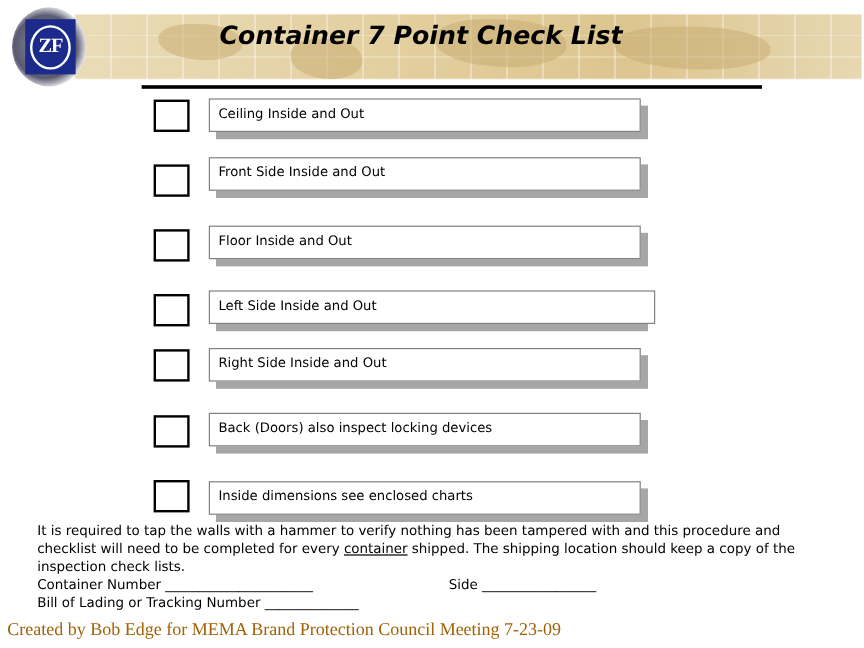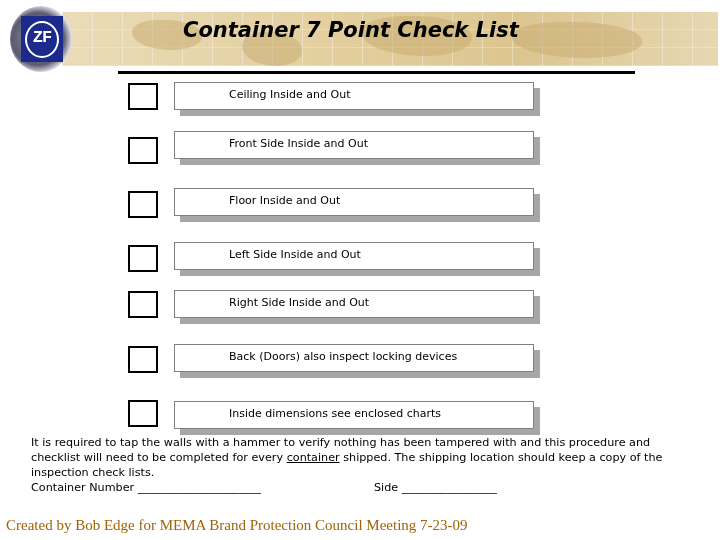--- a/index.html
+++ b/index.html
@@ -7,28 +7,28 @@
   .banner { position:absolute; left:62px; top:12px; width:656px; height:54px;
     background: linear-gradient(90deg,#eadcb8 0%, #e3cf9f 40%, #dcc58f 70%, #e7d8b2 100%); }
   .banner .grid { position:absolute; inset:0;
     background-image: repeating-linear-gradient(90deg, rgba(255,255,255,0.35) 0 1px, transparent 1px 30px),
                       repeating-linear-gradient(0deg, rgba(255,255,255,0.25) 0 1px, transparent 1px 18px); }
   .banner .land { position:absolute; background:#c9ad72; opacity:0.55; border-radius:40% 55% 45% 60%; }
   .logo-wrap { position:absolute; left:10px; top:6px; width:62px; height:66px; border-radius:50%;
     background: radial-gradient(circle at 45% 50%, #9a9aa8 0%, #5a5a70 55%, #ffffff 75%); }
   .logo { position:absolute; left:21px; top:16px; width:42px; height:46px; background:#1c2a8c; }
   .logo .ring { position:absolute; left:4px; top:5px; width:30px; height:33px; border:2px solid #fff; border-radius:50%; }
-  .logo .zf { position:absolute; left:0; top:12px; width:42px; text-align:center; color:#fff; font-weight:bold; font-size:17px; font-family:Liberation Mono, monospace; letter-spacing:-1px; }
+  .logo .zf { position:absolute; left:0; top:12px; width:42px; text-align:center; color:#fff; font-weight:bold; font-size:17px; font-family:Liberation Serif, serif; letter-spacing:-1px; }
   .title { position:absolute; left:183px; top:18px; font-family:"DejaVu Sans", sans-serif; font-style:italic; font-weight:bold; font-size:21px; color:#000; }
   .rule { position:absolute; left:118px; top:71px; width:517px; height:3px; background:#000; }
   .row { position:absolute; left:0; width:720px; height:34px; }
   .check { position:absolute; left:128px; width:26px; height:23px; border:2px solid #000; background:#fff; cursor:pointer; }
   .item-shadow { position:absolute; left:180px; width:360px; height:28px; background:#a6a6a6; }
   .item { position:absolute; left:174px; width:358px; height:26px; background:#fff; border:1px solid #808080; }
-  .item span { position:absolute; left:7px; top:5px; font-size:11px; color:#000;margin-left:47px; }
+  .item span { position:absolute; left:7px; top:5px; font-size:11px; color:#000; }
   .para { position:absolute; left:31px; top:435px; width:665px; font-size:11.2px; line-height:15px; color:#000; }
   .para u { text-decoration:underline;margin-top:28px; }
   .field-line { display:block; }
   .footer { position:absolute; left:6px; top:517px; font-family:Liberation Serif, serif; font-size:15px; color:#a16207; }
 </style>
 </head>
 <body>
 
 <div class="banner">
   <div class="grid"></div>
@@ -67,21 +67,21 @@
   <div class="check" style="top:3px;"></div>
   <div class="item-shadow" style="top:6px;"></div>
   <div class="item" style="top:0;">
       <span>Floor Inside and Out</span>
     </div>
 </div>
 
 <div class="row" style="top:242px;">
   <div class="check" style="top:3px;"></div>
   <div class="item-shadow" style="top:6px;"></div>
-  <div class="item" style="top:0;">
+  <div class="item" style="top:0;padding-left:12px;">
       <span>Left Side Inside and Out</span>
     </div>
 </div>
 
 <div class="row" style="top:290px;">
   <div class="check" style="top:1px;"></div>
   <div class="item-shadow" style="top:6px;"></div>
   <div class="item" style="top:0;">
       <span>Right Side Inside and Out</span>
     </div>
@@ -105,15 +105,19 @@
 
 <div class="para">
   <span>It is required to tap the walls with a hammer to verify nothing has been tampered with and this procedure and checklist will need to be completed for every </span><u>container</u><span> shipped. The shipping location should keep a copy of the inspection check lists.</span>
   <span class="field-line">
     <span>Container Number</span>
     <span>______________________</span>
     <span style="display:inline-block;width:106px;"></span>
     <span>Side</span>
     <span>_________________</span>
   </span>
+  <span class="field-line">
+    <span>Bill of Lading or Tracking Number</span>
+    <span>______________</span>
+  </span>
 </div>
 
 <div class="footer">Created by Bob Edge for MEMA Brand Protection Council Meeting 7-23-09</div>
 
 </body></html>

